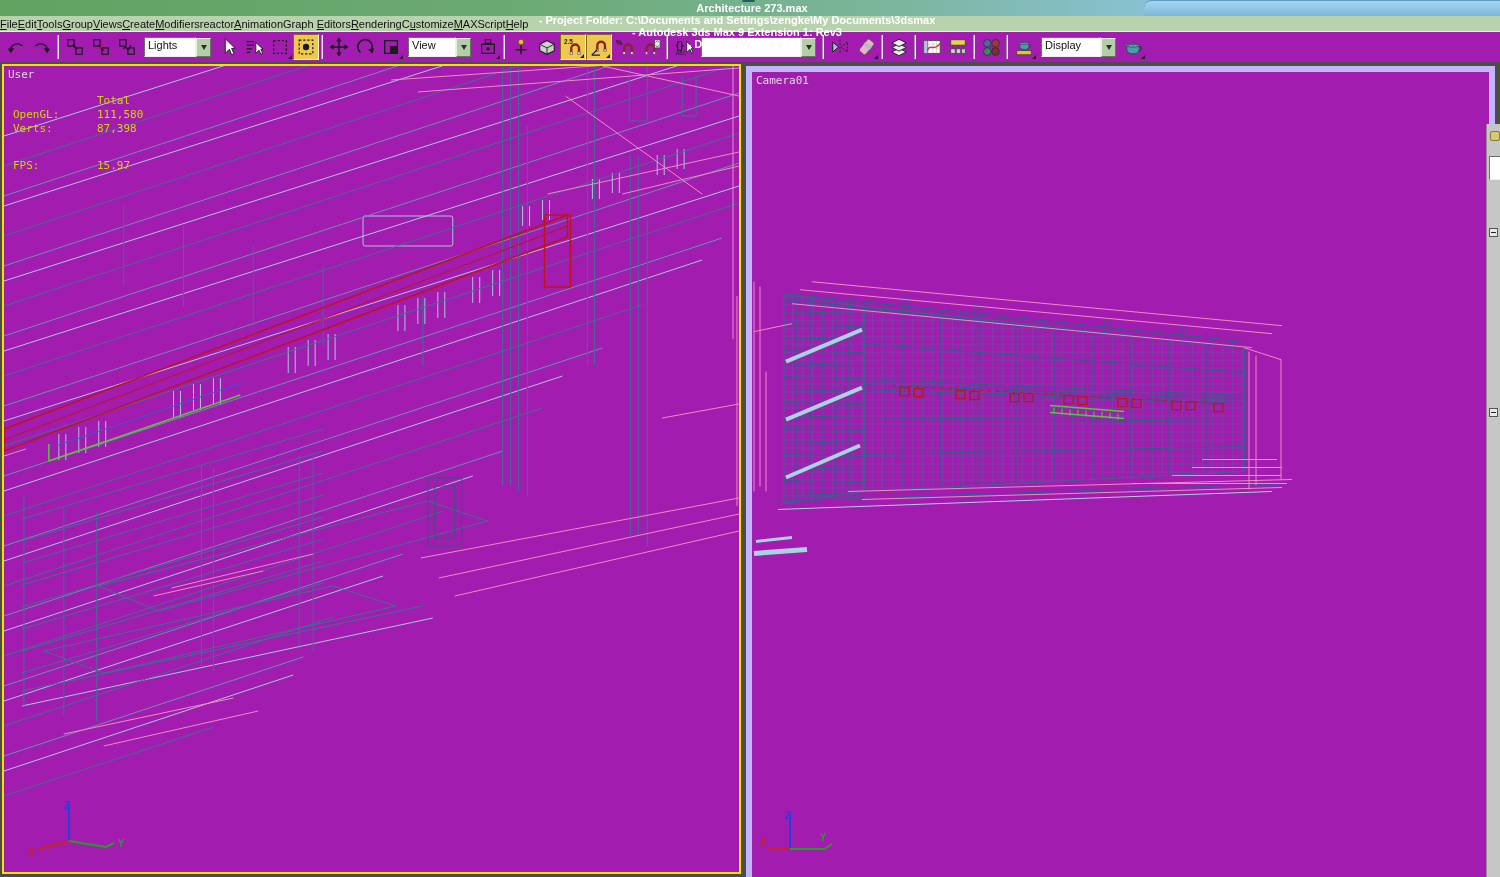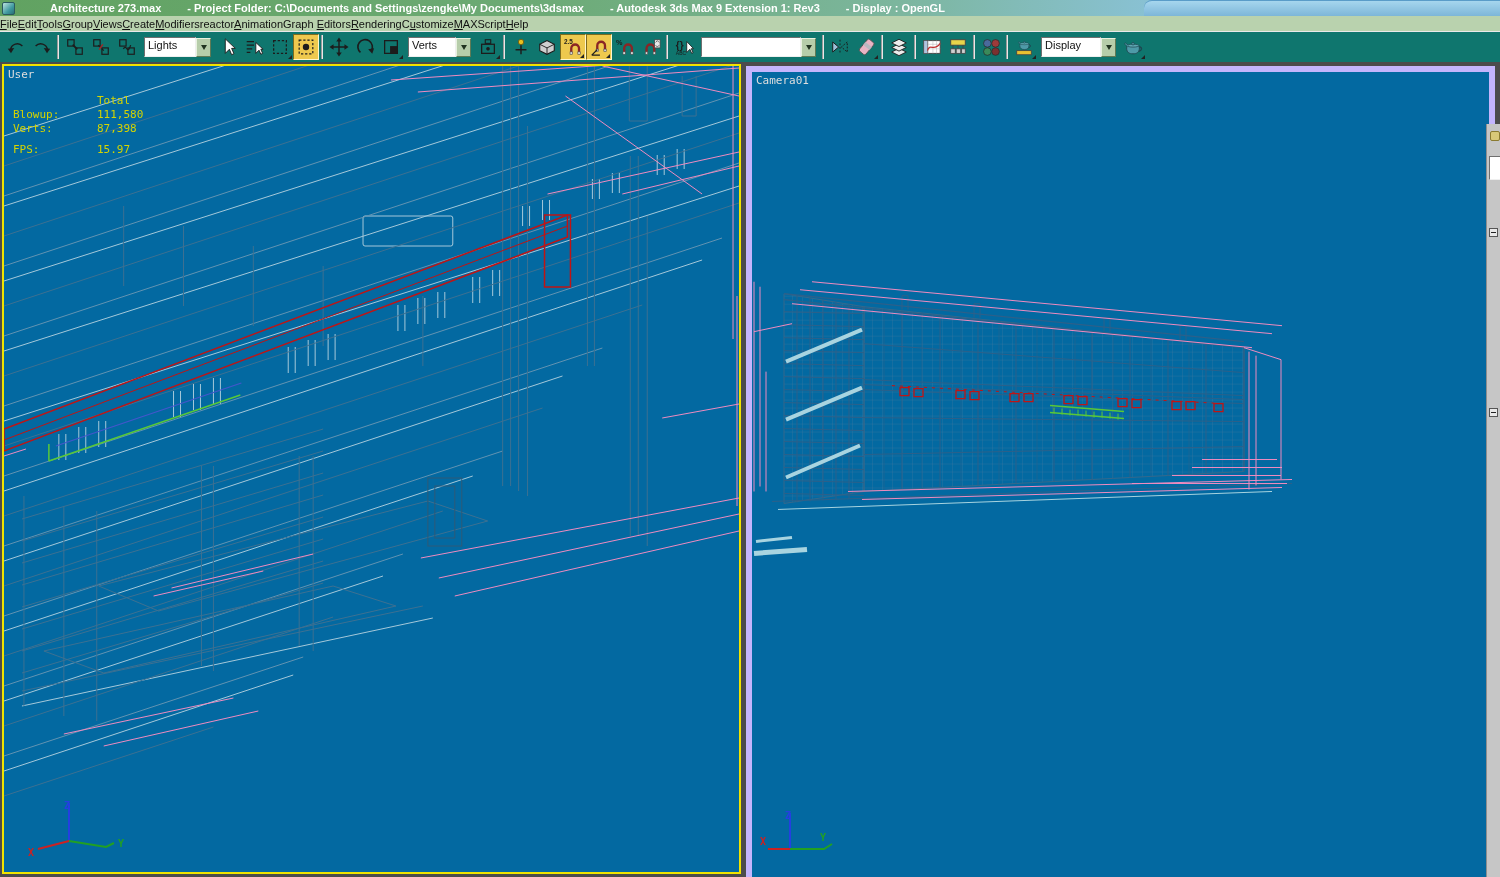--- a/index.html
+++ b/index.html
@@ -1,59 +1,59 @@
 <!DOCTYPE html>
 <html><head>
 <meta charset="utf-8">
 <style>
   html,body{margin:0;padding:0;}
   body{width:1500px;height:877px;overflow:hidden;position:relative;background:#4c4c4c;
        font-family:"Liberation Sans",sans-serif;-webkit-font-smoothing:none;}
   
   .titlebar{position:absolute;left:0;top:0;width:1500px;height:16px;
     background:linear-gradient(90deg,#61a261 0%,#6caa74 35%,#7cb69e 60%,#8ac2d8 78%,#92c8e4 100%);
-    display:flex;align-items:center;color:#fff;font-size:11px;font-weight:bold;white-space:nowrap;}
+    display:flex;align-items:center;color:#fff;font-size:11px;font-weight:bold;white-space:nowrap;flex-direction:column;}
   .titlebar .appicon{width:13px;height:13px;margin:0 5px 0 2px;border-radius:2px;
     background:linear-gradient(135deg,#bfe4e0,#3f9aa0 60%,#2a7076);border:1px solid #2a5a60;box-sizing:border-box;}
   .tseg{margin-right:26px;}
   .tseg:nth-child(3){margin-left:30px;}
   .titlehl{position:absolute;right:0;top:0;width:356px;height:16px;
     background:linear-gradient(180deg,#a6d6ee,#7db6d8);border-top-left-radius:8px;border-top:1px solid #5a9cc8;box-sizing:border-box;z-index:-0;}
   .titlebar .tseg{position:relative;z-index:1;}
   
   .menubar{position:absolute;left:0;top:16px;width:1500px;height:15px;background:#b9d2ae;
     display:flex;align-items:center;font-size:11px;color:#101010;}
   .mi{padding:0 0;cursor:default;}
   .mi u{text-decoration:underline;}
   
-  .toolbar{position:absolute;left:0;top:31px;width:1500px;height:31px;background:#0f766e;
+  .toolbar{position:absolute;left:0;top:31px;width:1500px;height:31px;background:#a21caf;
     border-top:1px solid #e9e9e9;box-sizing:border-box;display:flex;align-items:center;padding-left:3px;}
   .tbtn{width:26px;height:26px;display:flex;align-items:center;justify-content:center;position:relative;flex:0 0 auto;}
   .tbtn.pressed{background:#eec94e;border:1px solid;border-color:#7c6a1e #fff6cc #fff6cc #7c6a1e;box-sizing:border-box;}
   .fly::after{content:"";position:absolute;right:1px;bottom:1px;border-left:4px solid transparent;border-bottom:4px solid #222;}
   .tsep{width:5px;height:24px;flex:0 0 auto;margin:0 1px;
     background:linear-gradient(90deg,transparent 1px,#9a9a9a 1px,#9a9a9a 2px,#e8e8e8 2px,#e8e8e8 3px,transparent 3px);}
   .combo{display:flex;align-items:center;height:19px;margin:0 4px;flex:0 0 auto;}
   .combo .field{height:17px;background:#fff;border:1px solid;border-color:#6f6f6f #efefef #efefef #6f6f6f;
     font-size:11px;color:#111;padding:1px 3px 0;box-sizing:content-box;overflow:hidden;}
   .combo .cbtn{width:15px;height:19px;background:#b6cdaa;border:1px solid;border-color:#e8f2e0 #5f7a55 #5f7a55 #e8f2e0;
     box-sizing:border-box;display:flex;align-items:center;justify-content:center;}
   .combo .cbtn::after{content:"";border:3.5px solid transparent;border-top:5px solid #203320;margin-top:4px;}
   .ic{display:block;}
   
   .vparea{position:absolute;left:0;top:62px;width:1500px;height:815px;background:#4c4c4c;}
-  .vp{position:absolute;background:#0369a1;overflow:hidden;}
+  .vp{position:absolute;background:#a21caf;overflow:hidden;}
   .vp-user{left:2px;top:2px;width:735px;height:806px;border:2px solid #f0e300;}
   .vp-cam{left:746px;top:4px;width:737px;height:805px;border:6px solid #c4b5fd;}
   .vplabel{position:absolute;left:4px;top:2px;color:#dedede;font:11px "DejaVu Sans Mono",monospace;z-index:5;}
   .wiresvg{position:absolute;left:0;top:0;}
   .stats{position:absolute;left:9px;top:28px;color:#d4d400;font:11px "DejaVu Sans Mono",monospace;z-index:5;line-height:14px;}
   .srow{display:flex;gap:40px;}
   .srow .slabel{width:44px;flex:0 0 auto;}
-  .srow.fpsrow{margin-top:7px;}
+  .srow.fpsrow{margin-top:23px;}
   .tripod{position:absolute;z-index:5;}
   .tripod text{font:bold 10px "DejaVu Sans Mono",monospace;}
   
   .cpanel{position:absolute;left:1486px;top:62px;width:14px;height:815px;background:#c6c6c6;border-left:1px solid #8e8e8e;box-sizing:border-box;}
   .cp-icon{position:absolute;left:3px;top:7px;width:8px;height:8px;background:#d8c878;border-radius:2px;border:1px solid #8a7a30;}
   .cp-field{position:absolute;left:2px;top:32px;width:10px;height:22px;background:#fff;border:1px solid;border-color:#6f6f6f #efefef #efefef #6f6f6f;}
   .cp-roll{position:absolute;left:2px;width:9px;height:9px;background:#e8e8e8;border:1px solid #555;box-sizing:border-box;}
   .cp-roll::after{content:"";position:absolute;left:1px;top:3px;width:5px;height:1px;background:#222;}
 </style>
 </head>
@@ -160,21 +160,21 @@
         <polygon points="19,18.5 14.5,13.5 21,12.5" fill="#1c1c1c"></polygon>
       </svg>
     </div>
   <div class="tbtn fly">
       <svg class="ic" width="20" height="20" viewBox="0 0 22 22">
         <rect x="4" y="4" width="14" height="14" fill="none" stroke="#1c1c1c" stroke-width="1.4"></rect>
         <rect x="10" y="10" width="8" height="8" fill="#1c1c1c"></rect>
       </svg>
     </div>
   <div class="combo">
-    <div class="field" style="width:40px">Verts</div>
+    <div class="field" style="width:40px">View</div>
     <div class="cbtn"></div>
   </div>
   <div class="tbtn fly">
       <svg class="ic" width="20" height="20" viewBox="0 0 22 22">
         <rect x="8" y="3" width="6" height="4" fill="none" stroke="#1c1c1c" stroke-width="1.2"></rect>
         <rect x="4" y="8" width="14" height="10" fill="none" stroke="#1c1c1c" stroke-width="1.4"></rect>
         <circle cx="11" cy="13" r="2" fill="#1c1c1c"></circle>
       </svg>
     </div>
   <div class="tsep"></div>
@@ -325,21 +325,21 @@
 <div class="vparea">
 
   <div class="vp vp-user">
     <span class="vplabel">User</span>
     <div class="stats">
       <div class="srow">
           <span class="slabel"></span>
           <span>Total</span>
         </div>
       <div class="srow">
-          <span class="slabel">Blowup:</span>
+          <span class="slabel">OpenGL:</span>
           <span>111,580</span>
         </div>
       <div class="srow">
           <span class="slabel">Verts:</span>
           <span>87,398</span>
         </div>
       <div class="srow fpsrow">
           <span class="slabel">FPS:</span>
           <span>15.97</span>
         </div>

